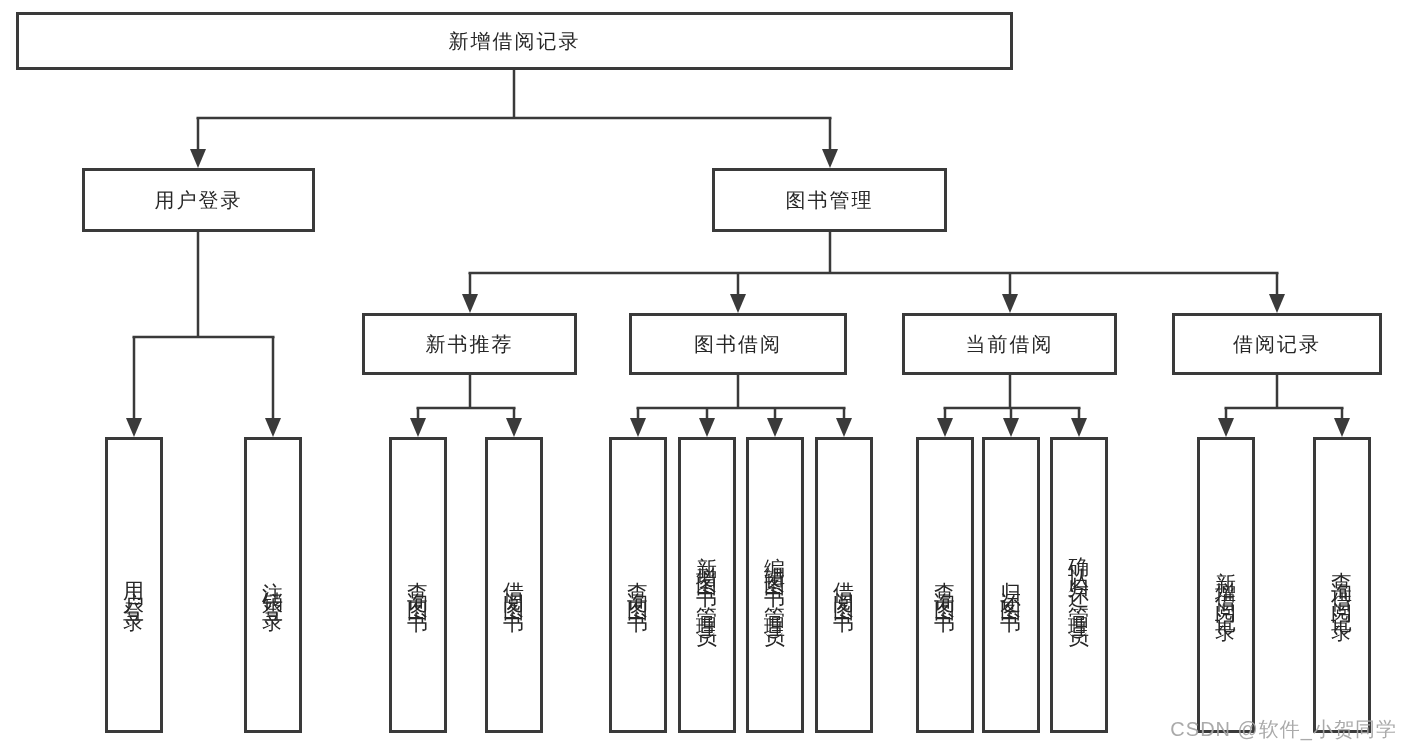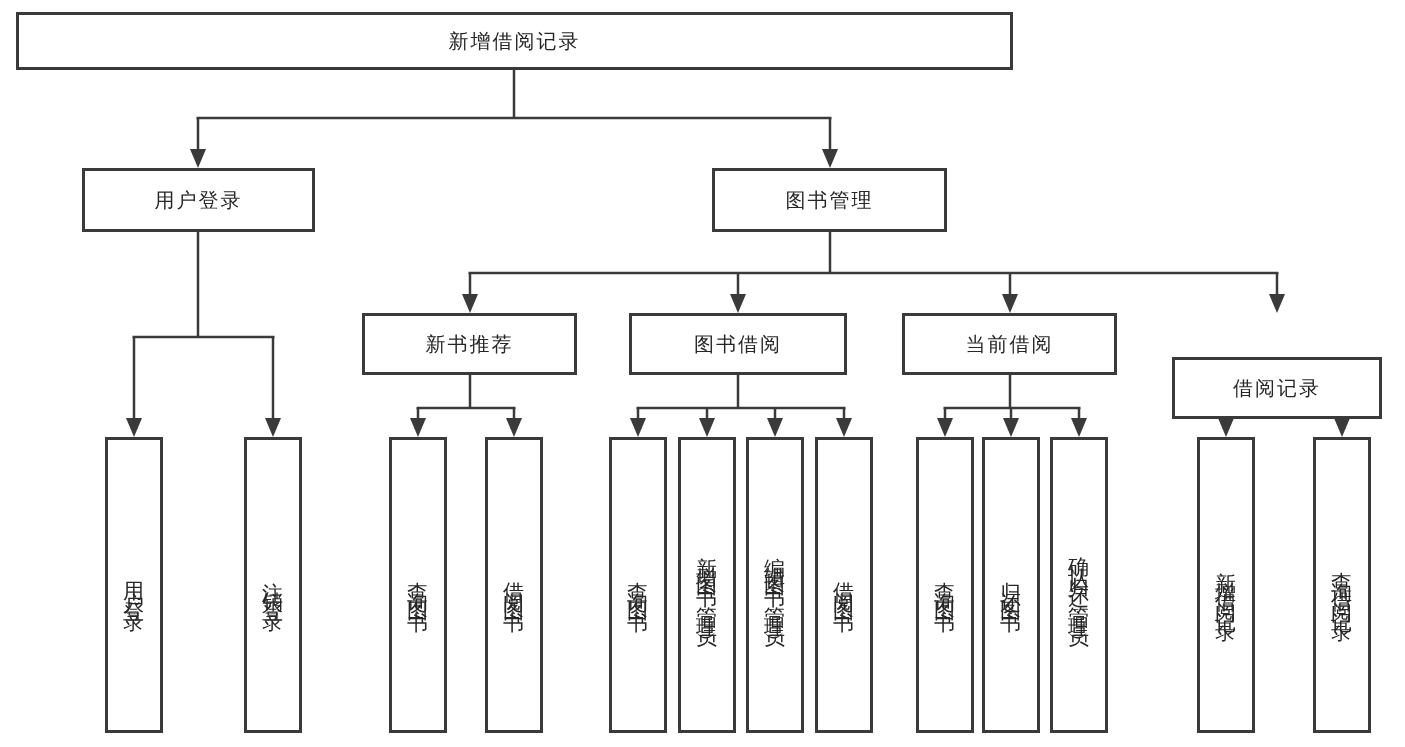--- a/index.html
+++ b/index.html
@@ -95,33 +95,34 @@
   </svg>
 
   <div class="node" style="left:16px; top:12px; width:997px; height:58px;">新增借阅记录</div>
 
   <div class="node" style="left:82px; top:168px; width:233px; height:64px;">用户登录</div>
   <div class="node" style="left:362px; top:313px; width:215px; height:62px;">新书推荐</div>
 
   <div class="node" style="left:712px; top:168px; width:235px; height:64px;">图书管理</div>
   <div class="node" style="left:629px; top:313px; width:218px; height:62px;">图书借阅</div>
   <div class="node" style="left:902px; top:313px; width:215px; height:62px;">当前借阅</div>
-  <div class="node" style="left:1172px; top:313px; width:210px; height:62px;margin-top:44px;">借阅记录</div>
+  <div class="node" style="left:1172px; top:313px; width:210px; height:62px;">借阅记录</div>
 
   <div class="node vert" style="left:105px; top:437px; width:58px; height:296px;">用户登录</div>
   <div class="node vert" style="left:244px; top:437px; width:58px; height:296px;">注销登录</div>
 
   <div class="node vert" style="left:389px; top:437px; width:58px; height:296px;">查询图书</div>
   <div class="node vert" style="left:485px; top:437px; width:58px; height:296px;">借阅图书</div>
 
   <div class="node vert" style="left:609px; top:437px; width:58px; height:296px;">查询图书</div>
   <div class="node vert" style="left:678px; top:437px; width:58px; height:296px;">新增图书（管理员）</div>
   <div class="node vert" style="left:746px; top:437px; width:58px; height:296px;">编辑图书（管理员）</div>
   <div class="node vert" style="left:815px; top:437px; width:58px; height:296px;">借阅图书</div>
 
   <div class="node vert" style="left:916px; top:437px; width:58px; height:296px;">查询图书</div>
   <div class="node vert" style="left:982px; top:437px; width:58px; height:296px;">归还图书</div>
   <div class="node vert" style="left:1050px; top:437px; width:58px; height:296px;">确认归还（管理员）</div>
 
   <div class="node vert" style="left:1197px; top:437px; width:58px; height:296px;">新增借阅记录</div>
   <div class="node vert" style="left:1313px; top:437px; width:58px; height:296px;">查询借阅记录</div>
 
+  <div class="watermark">CSDN @软件_小贺同学</div>
 </div>
 
 </body></html>

